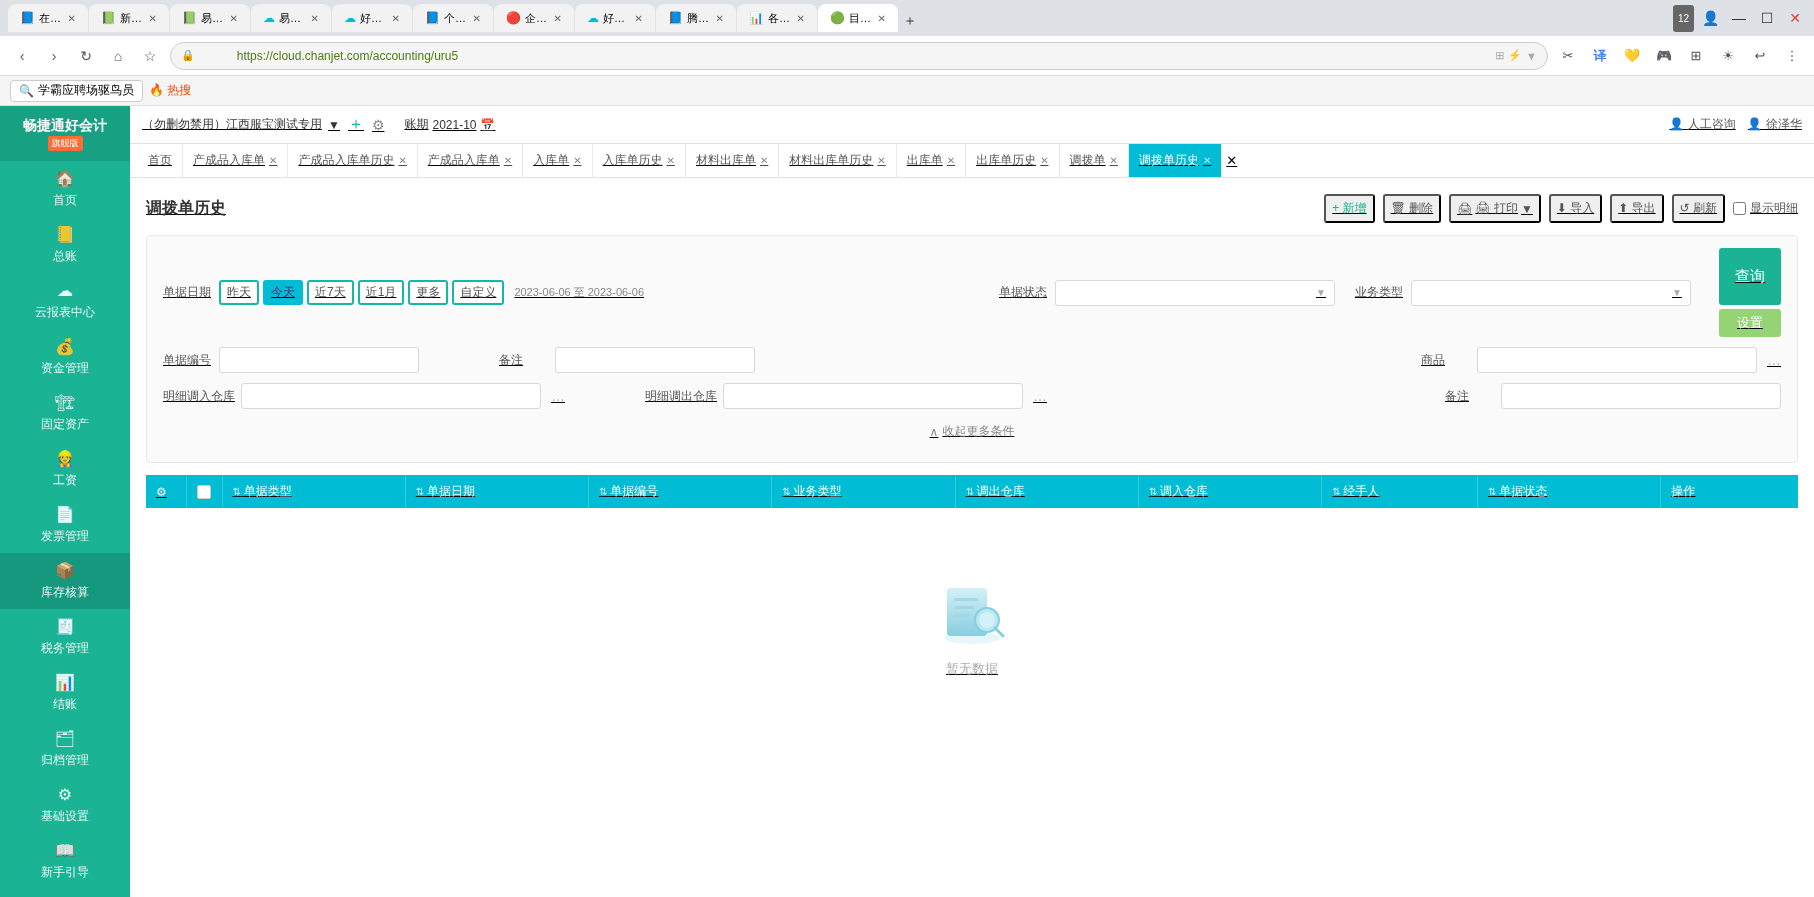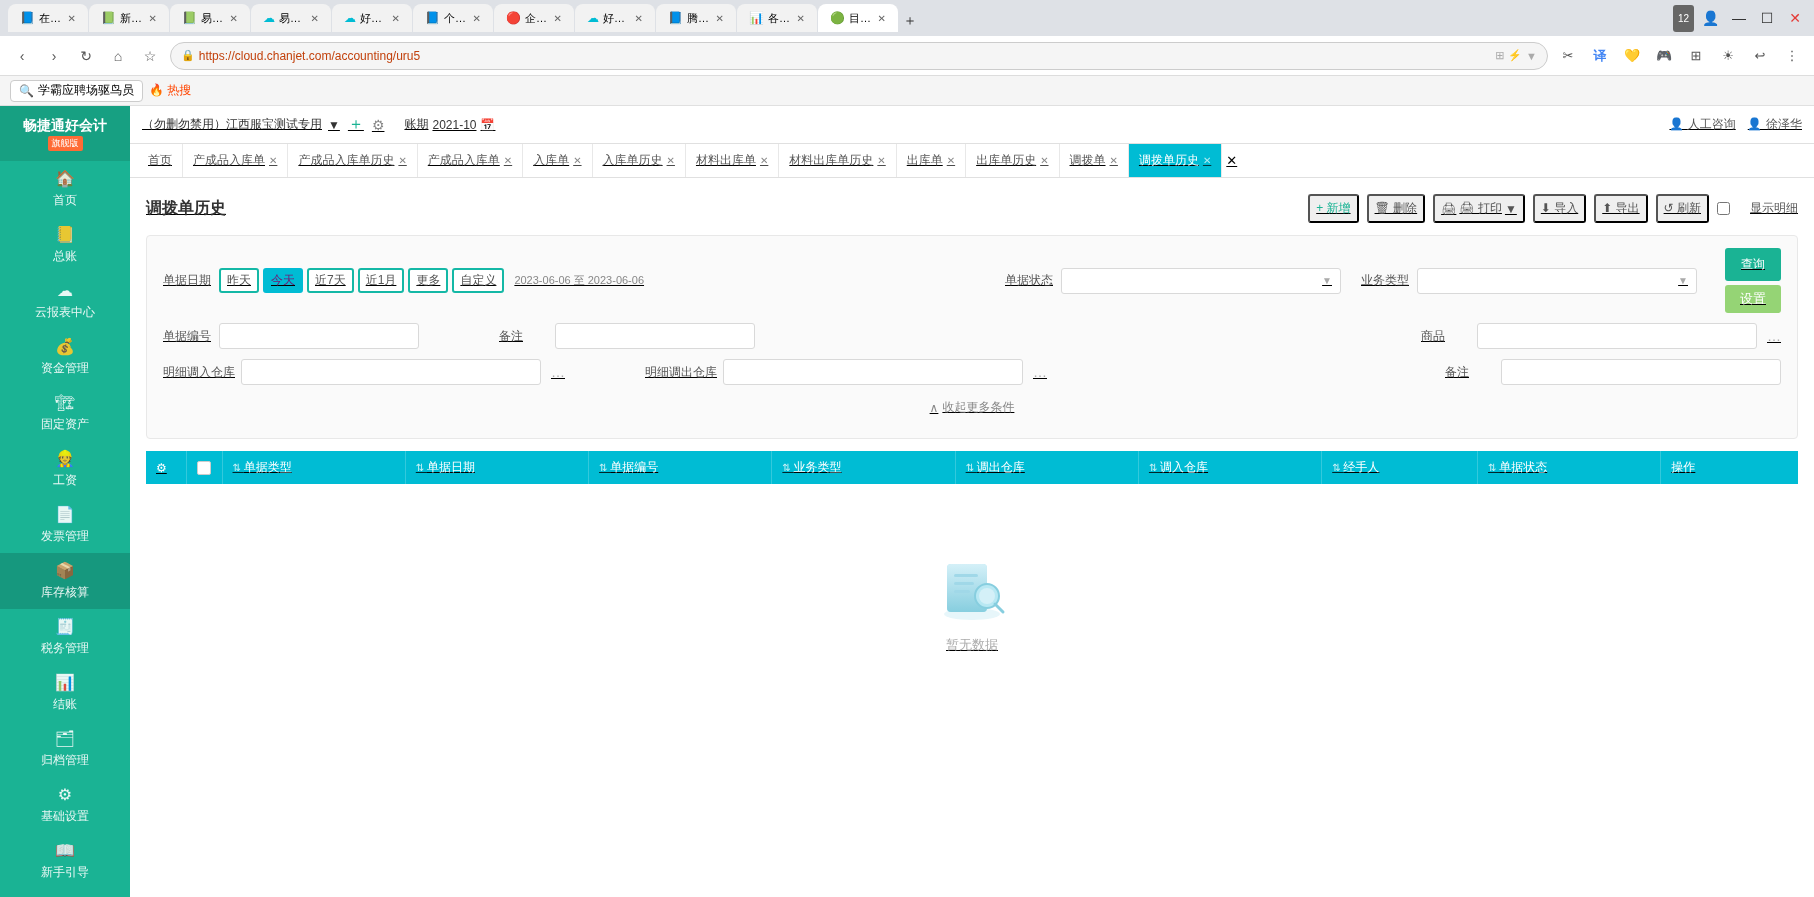--- a/index.html
+++ b/index.html
@@ -11,21 +11,21 @@
     .browser-tab.active { background: #fff; }
     .tab-close { color: #666; font-size: 10px; margin-left: auto; cursor: pointer; flex-shrink: 0; }
     .browser-tabs { display: flex; align-items: flex-end; gap: 1px; flex: 1; overflow: hidden; }
     .browser-controls { display: flex; align-items: center; gap: 6px; }
     .browser-btn { width: 22px; height: 22px; display: flex; align-items: center; justify-content: center; border-radius: 4px; cursor: pointer; color: #333; font-size: 14px; }
 
     .address-bar-row { background: #fff; height: 40px; display: flex; align-items: center; padding: 0 10px; gap: 8px; border-bottom: 1px solid #ddd; }
     .nav-btn { width: 24px; height: 24px; border-radius: 4px; display: flex; align-items: center; justify-content: center; cursor: pointer; color: #555; font-size: 14px; }
     .address-bar { flex: 1; height: 28px; border: 1px solid #ccc; border-radius: 14px; background: #f5f5f5; display: flex; align-items: center; padding: 0 10px; font-size: 12px; color: #1a73e8; gap: 4px; }
     .lock-icon { color: #5f6368; font-size: 11px; }
-    .address-text { flex: 1; color: #c2410c; }
+    .address-text { flex: 1; color: #4d7c0f; margin-left: 38px; }
     .toolbar-icons { display: flex; align-items: center; gap: 8px; }
     .toolbar-icon-btn { width: 24px; height: 24px; display: flex; align-items: center; justify-content: center; cursor: pointer; color: #555; font-size: 13px; }
 
     .search-bar { background: #f5f5f5; padding: 2px 10px; display: flex; align-items: center; height: 30px; gap: 6px; border-bottom: 1px solid #e0e0e0; }
     .search-input-area { display: flex; align-items: center; background: #fff; border: 1px solid #ccc; border-radius: 4px; padding: 2px 8px; height: 22px; gap: 4px; font-size: 12px; }
     .hot-search { color: #ff4500; font-size: 12px; display: flex; align-items: center; gap: 2px; }
 
     
     .app-container { display: flex; height: calc(100vh - 106px); }
 
@@ -71,21 +71,21 @@
     
     .date-filters { display: flex; align-items: center; gap: 4px; }
     .date-btn { padding: 2px 6px; font-size: 12px; border: 2px solid #14b8a6; border-radius: 3px; cursor: pointer; color: #555; background: #fff; }
     .date-btn.active { background: #00bcd4; color: #701a75; border-color: #00bcd4; }
     .date-range-text { font-size: 11px; color: #888; margin-left: 4px; }
 
     
     .collapse-btn { display: flex; align-items: center; justify-content: center; gap: 4px; font-size: 12px; color: #888; cursor: pointer; margin: 6px auto; padding: 4px 16px; }
 
     
-    .query-btn { background: #1ab394; color: #fff; border: none; padding: 8px 16px; border-radius: 3px; cursor: pointer; font-size: 12px; }
+    .query-btn { background: #1ab394; color: #fff; border: none; padding: 19px 16px; border-radius: 3px; cursor: pointer; font-size: 15px; }
     .settings-btn { background: #95d475; color: #fff; border: none; padding: 5px 12px; border-radius: 3px; cursor: pointer; font-size: 13px; }
 
     
     .data-table { width: 100%; border-collapse: collapse; margin-top: 8px; }
     .data-table thead tr { background: #00bcd4; }
     .data-table thead th { padding: 8px 10px; font-size: 12px; color: #fff; text-align: left; font-weight: normal; white-space: nowrap; border-right: 1px solid rgba(255,255,255,0.2); }
     .data-table thead th:last-child { border-right: none; }
     .data-table .sort-icon { font-size: 10px; opacity: 0.8; }
 
     
@@ -354,21 +354,21 @@
           <button class="action-btn primary">+ 新增</button>
           <button class="action-btn">🗑 删除</button>
           <button class="action-btn">
             <span>🖨</span>
             <span>🖨 打印</span>
             <span>▼</span>
           </button>
           <button class="action-btn">⬇ 导入</button>
           <button class="action-btn">⬆ 导出</button>
           <button class="action-btn">↺ 刷新</button>
-          <label style="display:flex;align-items:center;gap:20px;font-size:12px;color:#555;">
+          <label style="display:flex;align-items:center;gap:4px;font-size:12px;color:#555;">
             <input type="checkbox" style="">
             <span>显示明细</span>
           </label>
         </div>
       </div>
 
       <div class="filter-area">
 
         <div class="filter-row">
           <div class="filter-item">

